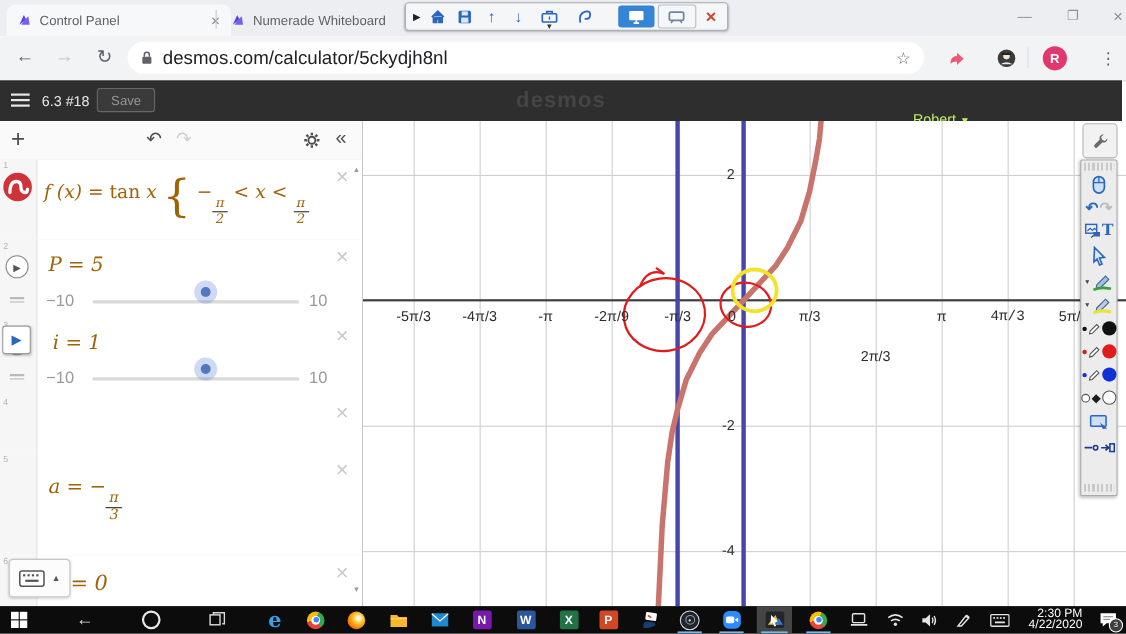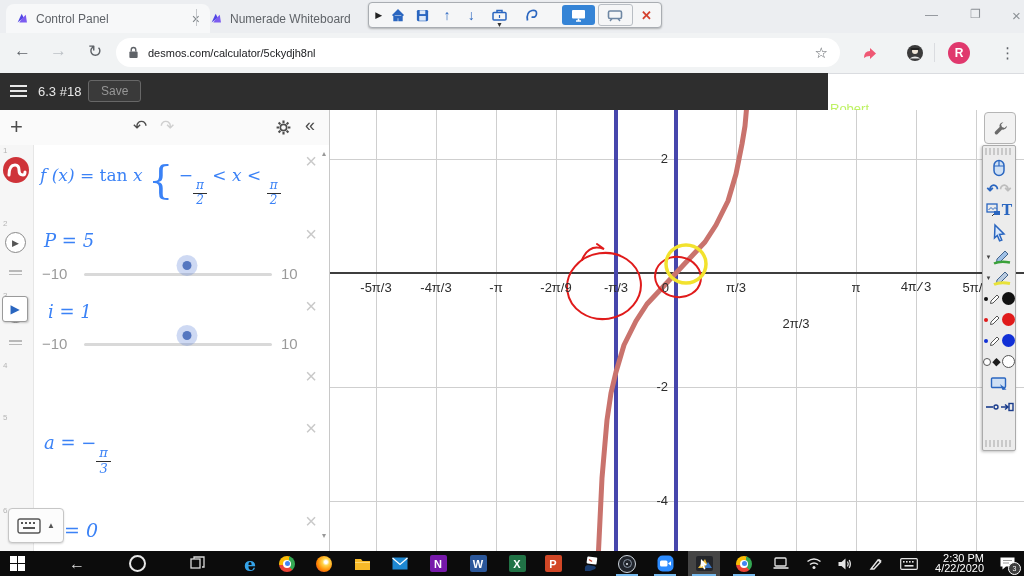--- a/index.html
+++ b/index.html
@@ -8,43 +8,43 @@
   .abs{position:absolute;}
   
   #tabstrip{position:absolute;left:0;top:0;width:1024px;height:33px;background:#eceef1;}
   .tab{position:absolute;top:4px;height:29px;border-radius:8px 8px 0 0;display:flex;align-items:center;gap:7px;padding:0 10px;}
   .tab .tlabel{font-size:12px;color:#5f6368;white-space:nowrap;}
   .tab-x{color:#80868b;font-size:14px;line-height:14px;cursor:default;}
   .tab-sep{position:absolute;left:196px;top:9px;width:1px;height:17px;background:#c3c6ca;}
   #toolbar{position:absolute;left:0;top:33px;width:1024px;height:40px;background:#f1f3f4;border-bottom:1px solid #dadce0;}
   .navbtn{position:absolute;top:8px;font-size:17px;color:#5f6368;}
   #urlpill{position:absolute;left:116px;top:5px;width:724px;height:29px;background:#fff;border-radius:15px;display:flex;align-items:center;padding:0 12px;box-sizing:border-box;}
-  #urltext{font-size:11px;color:#202124;margin-left:9px;flex:1;}
+  #urltext{font-size:17px;color:#202124;margin-left:9px;flex:1;}
   #star{font-size:15px;color:#5f6368;}
   .winctl{position:absolute;top:7px;color:#8b9095;font-size:13px;}
   
   #floatbar{position:absolute;left:368px;top:2px;width:294px;height:26px;background:#f5f6f7;border:1px solid #a9adb2;border-radius:4px;display:flex;align-items:center;gap:3px;padding:0 4px;box-sizing:border-box;box-shadow:0 1px 2px rgba(0,0,0,.25);}
   .fbtn{width:22px;height:20px;display:flex;align-items:center;justify-content:center;border-radius:3px;position:relative;}
   .fbtn.active{background:#3584d6;width:34px;}
   .fbtn.wide{width:30px;}
   
-  #dheader{position:absolute;left:0;top:73px;width:828px;height:37px;background:#2e2e2e;}
+  #dheader{position:absolute;left:0;top:73px;width:1020px;height:37px;background:#2e2e2e;}
   #dlogo{position:absolute;left:0;right:0;top:7px;text-align:center;font-size:20px;font-weight:bold;letter-spacing:1px;color:#454545;}
   #dtitle{position:absolute;left:38px;top:11px;font-size:13px;color:#e8e8e8;}
   #dsave{position:absolute;left:88px;top:7px;padding:3px 12px;border:1px solid #676767;border-radius:3px;background:#3a3a3a;color:#979797;font-size:12px;}
   #duser{position:absolute;left:830px;top:28px;font-size:13px;color:#bef264;}
   .hambar{position:absolute;left:10px;width:17px;height:2px;background:#e8e8e8;}
   
   #panel{position:absolute;left:0;top:110px;width:330px;height:441px;background:#fff;border-right:1px solid #c8c8c8;box-sizing:border-box;}
   #ptoolbar{position:absolute;left:0;top:0;width:329px;height:35px;background:#fafafa;border-bottom:1px solid #ddd;}
   .prow{position:absolute;left:0;width:329px;border-bottom:1px solid #ececec;background:#fff;}
   .gutter{position:absolute;left:0;top:0;bottom:0;width:33px;background:#f6f6f6;border-right:1px solid #e6e6e6;}
   .rownum{position:absolute;left:3px;top:1px;font-size:8px;color:#b5b5b5;}
   .rowx{position:absolute;right:12px;top:8px;font-size:20px;color:#c9c9c9;font-weight:300;line-height:16px;}
-  .math{font-family:"DejaVu Serif",serif;font-style:italic;color:#3b82f6;}
+  .math{font-family:"DejaVu Serif",serif;font-style:italic;color:#a16207;}
   .frac{display:inline-flex;flex-direction:column;text-align:center;vertical-align:-8px;font-size:12px;line-height:1.15;}
   .frac .fn{border-bottom:1px solid #2e2e2e;padding:0 3px;}
   .brace{font-size:40px;font-weight:300;font-style:normal;vertical-align:-12px;line-height:0;}
   .slmin,.slmax{position:absolute;font-size:15px;color:#9a9a9a;}
   .sltrack{position:absolute;left:84px;width:188px;height:3px;border-radius:2px;background:#d9d9d9;}
   .slknob{position:absolute;width:21px;height:21px;border-radius:50%;background:rgba(94,130,214,.30);transform:translate(-50%,-9px);}
   .slknob::after{content:"";position:absolute;left:6px;top:6px;width:9px;height:9px;border-radius:50%;background:#5577c0;}
   .playbtn{position:absolute;left:5px;top:14px;width:21px;height:21px;border:1.5px solid #8a8a8a;border-radius:50%;color:#555;font-size:9px;display:flex;align-items:center;justify-content:center;box-sizing:border-box;background:#fff;}
   .dragbars{position:absolute;left:9px;width:13px;}
   .dragbars i{display:block;height:1.5px;background:#b9b9b9;margin:2px 0;}
@@ -181,20 +181,21 @@
   </div>
 
   <div id="dheader">
     <div>
       <span class="hambar" style="top:12px;"></span>
         <span class="hambar" style="top:17px;"></span>
         <span class="hambar" style="top:22px;"></span>
     </div>
     <span id="dtitle">6.3 #18</span>
     <span id="dsave">Save</span>
+    <div id="dlogo">desmos</div>
     <span id="duser"><span>Robert</span> <span style="font-size:9px;">▼</span></span>
     <svg class="abs" style="left:903px;top:81px;" width="18" height="18" viewBox="0 0 16 16">
         <path d="M4 2 H12 V6 Q12 10 8 10 Q4 10 4 6 Z M2.5 3.5 H4 M12 3.5 H13.5 M2.5 3.5 Q2.5 7 5 7.5 M13.5 3.5 Q13.5 7 11 7.5" fill="#fff" stroke="#fff" stroke-width="1"></path>
         <rect x="7" y="10" width="2" height="2" fill="#fff"></rect>
         <rect x="5" y="12" width="6" height="1.6" fill="#fff"></rect>
       </svg>
     <svg class="abs" style="left:936px;top:81px;" width="18" height="18" viewBox="0 0 16 16">
         <path d="M12 9 V13 H3 V4 H7" fill="none" stroke="#fff" stroke-width="1.6"></path>
         <path d="M9 2 H14 V7 M14 2 L8 8" fill="none" stroke="#fff" stroke-width="1.6"></path>
       </svg>

